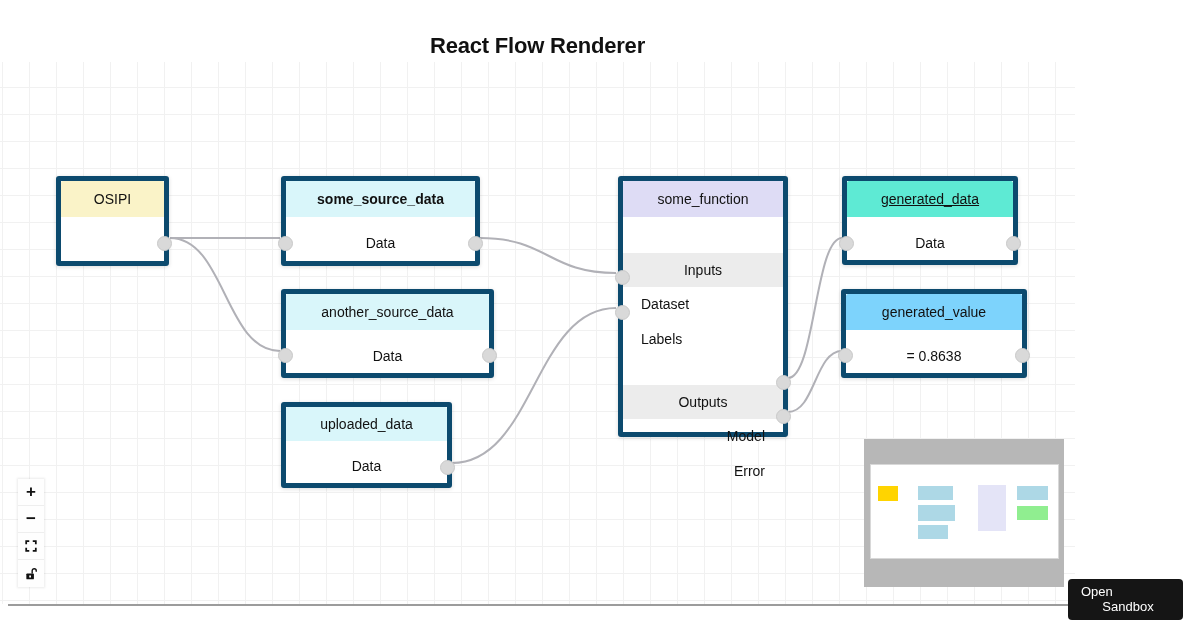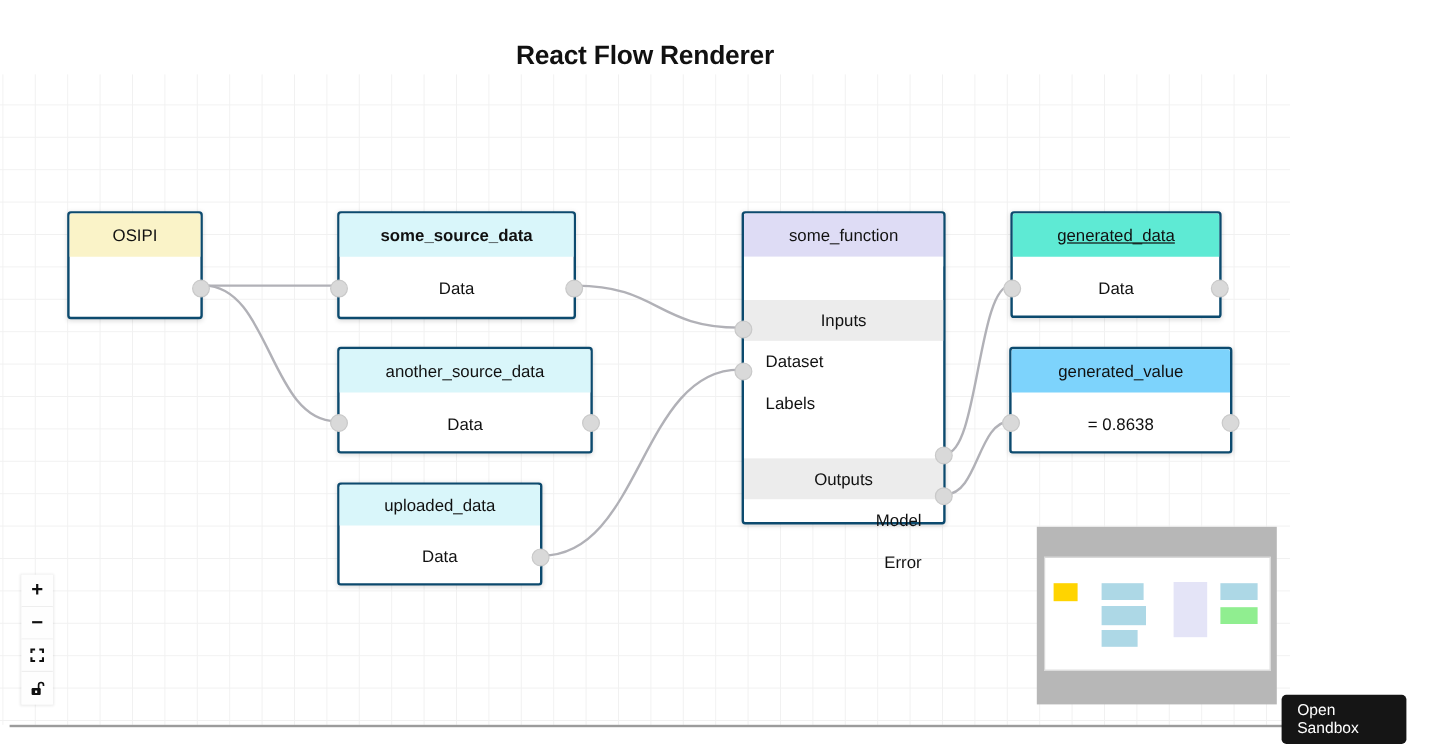--- a/index.html
+++ b/index.html
@@ -23,21 +23,21 @@
     background-position:2px 25px;
   }
   .divider{
     position:absolute;left:8px;top:604px;width:1067px;height:2px;background:#9c9c9c;
   }
   
   svg.edges{position:absolute;left:0;top:0;width:1200px;height:630px;pointer-events:none;}
   svg.edges path{stroke:#b1b1b7;stroke-width:2;fill:none;}
   
   .node{
-    position:absolute;background:#fff;border:2px solid #0c4a6e;border-radius:3px;
+    position:absolute;background:#fff;border:5px solid #0c4a6e;border-radius:3px;
     box-shadow:0 1px 4px rgba(0,0,0,0.14);font-size:14px;color:#111;box-sizing:border-box;
   }
   .node-header{
     height:36px;line-height:36px;text-align:center;border-radius:2px 2px 0 0;
     white-space:nowrap;overflow:hidden;
   }
   .node-body{
     height:53px;line-height:53px;text-align:center;
   }
   .handle{
@@ -66,21 +66,21 @@
   
   .minimap{position:absolute;left:864px;top:439px;width:200px;height:148px;}
   .minimap-mask{position:absolute;left:0;top:0;width:100%;height:100%;}
   .minimap-viewport{
     position:absolute;left:6px;top:25px;width:189px;height:95px;
     background:#fff;border:1px solid #d8d8d8;box-sizing:border-box;
   }
   .mini-node{position:absolute;}
   
   .sandbox-btn{
-    position:absolute;left:1068px;top:579px;width:104px;box-sizing:border-box;
+    position:absolute;left:1068px;top:579px;width:115px;box-sizing:border-box;
     background:#151515;color:#fff;border:none;border-radius:4px;
     text-align:left;padding:5px 8px 6px 13px;font-size:13px;line-height:15px;
     font-family:"Liberation Sans",sans-serif;cursor:pointer;
   }
 </style>
 </head>
 <body>
 
 <h1 class="page-title">React Flow Renderer</h1>
 
@@ -186,14 +186,14 @@
   <div class="mini-node" style="left: 54px; top: 47px; width: 35px; height: 14px; background-color: rgb(173, 216, 230);"></div>
   <div class="mini-node" style="left: 54px; top: 66px; width: 37px; height: 16px; background-color: rgb(173, 216, 230);"></div>
   <div class="mini-node" style="left: 54px; top: 86px; width: 30px; height: 14px; background-color: rgb(173, 216, 230);"></div>
   <div class="mini-node" style="left: 114px; top: 46px; width: 28px; height: 46px; background-color: rgb(228, 228, 247);"></div>
   <div class="mini-node" style="left: 153px; top: 47px; width: 31px; height: 14px; background-color: rgb(173, 216, 230);"></div>
   <div class="mini-node" style="left: 153px; top: 67px; width: 31px; height: 14px; background-color: rgb(144, 238, 144);"></div>
 </div>
 
 <button class="sandbox-btn">
   <span style="display:block;">Open</span>
-  <span style="display:block;">Sandbox</span>
+  <span style="display:block;text-align:center;">Sandbox</span>
 </button>
 
 </body></html>

